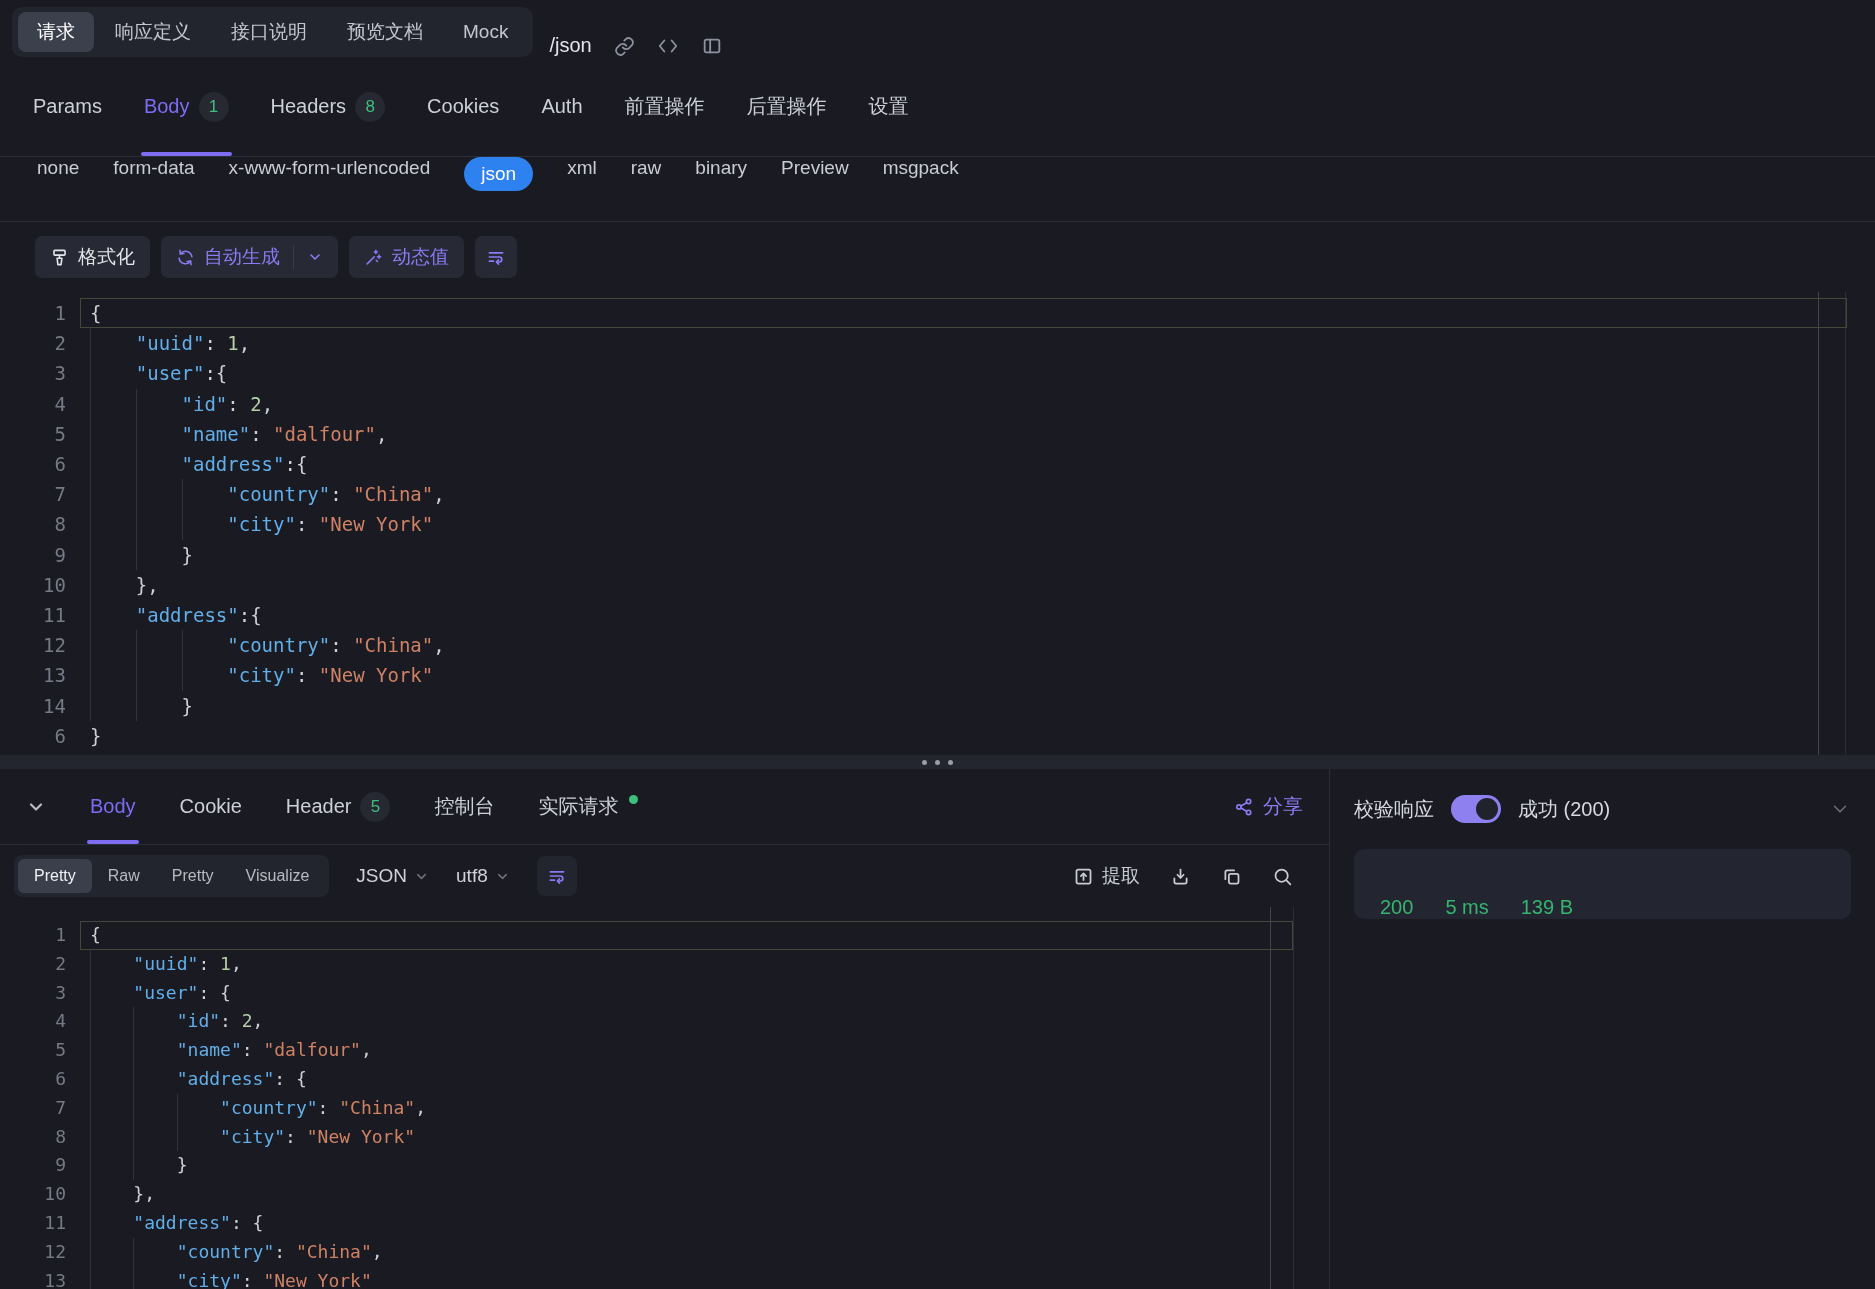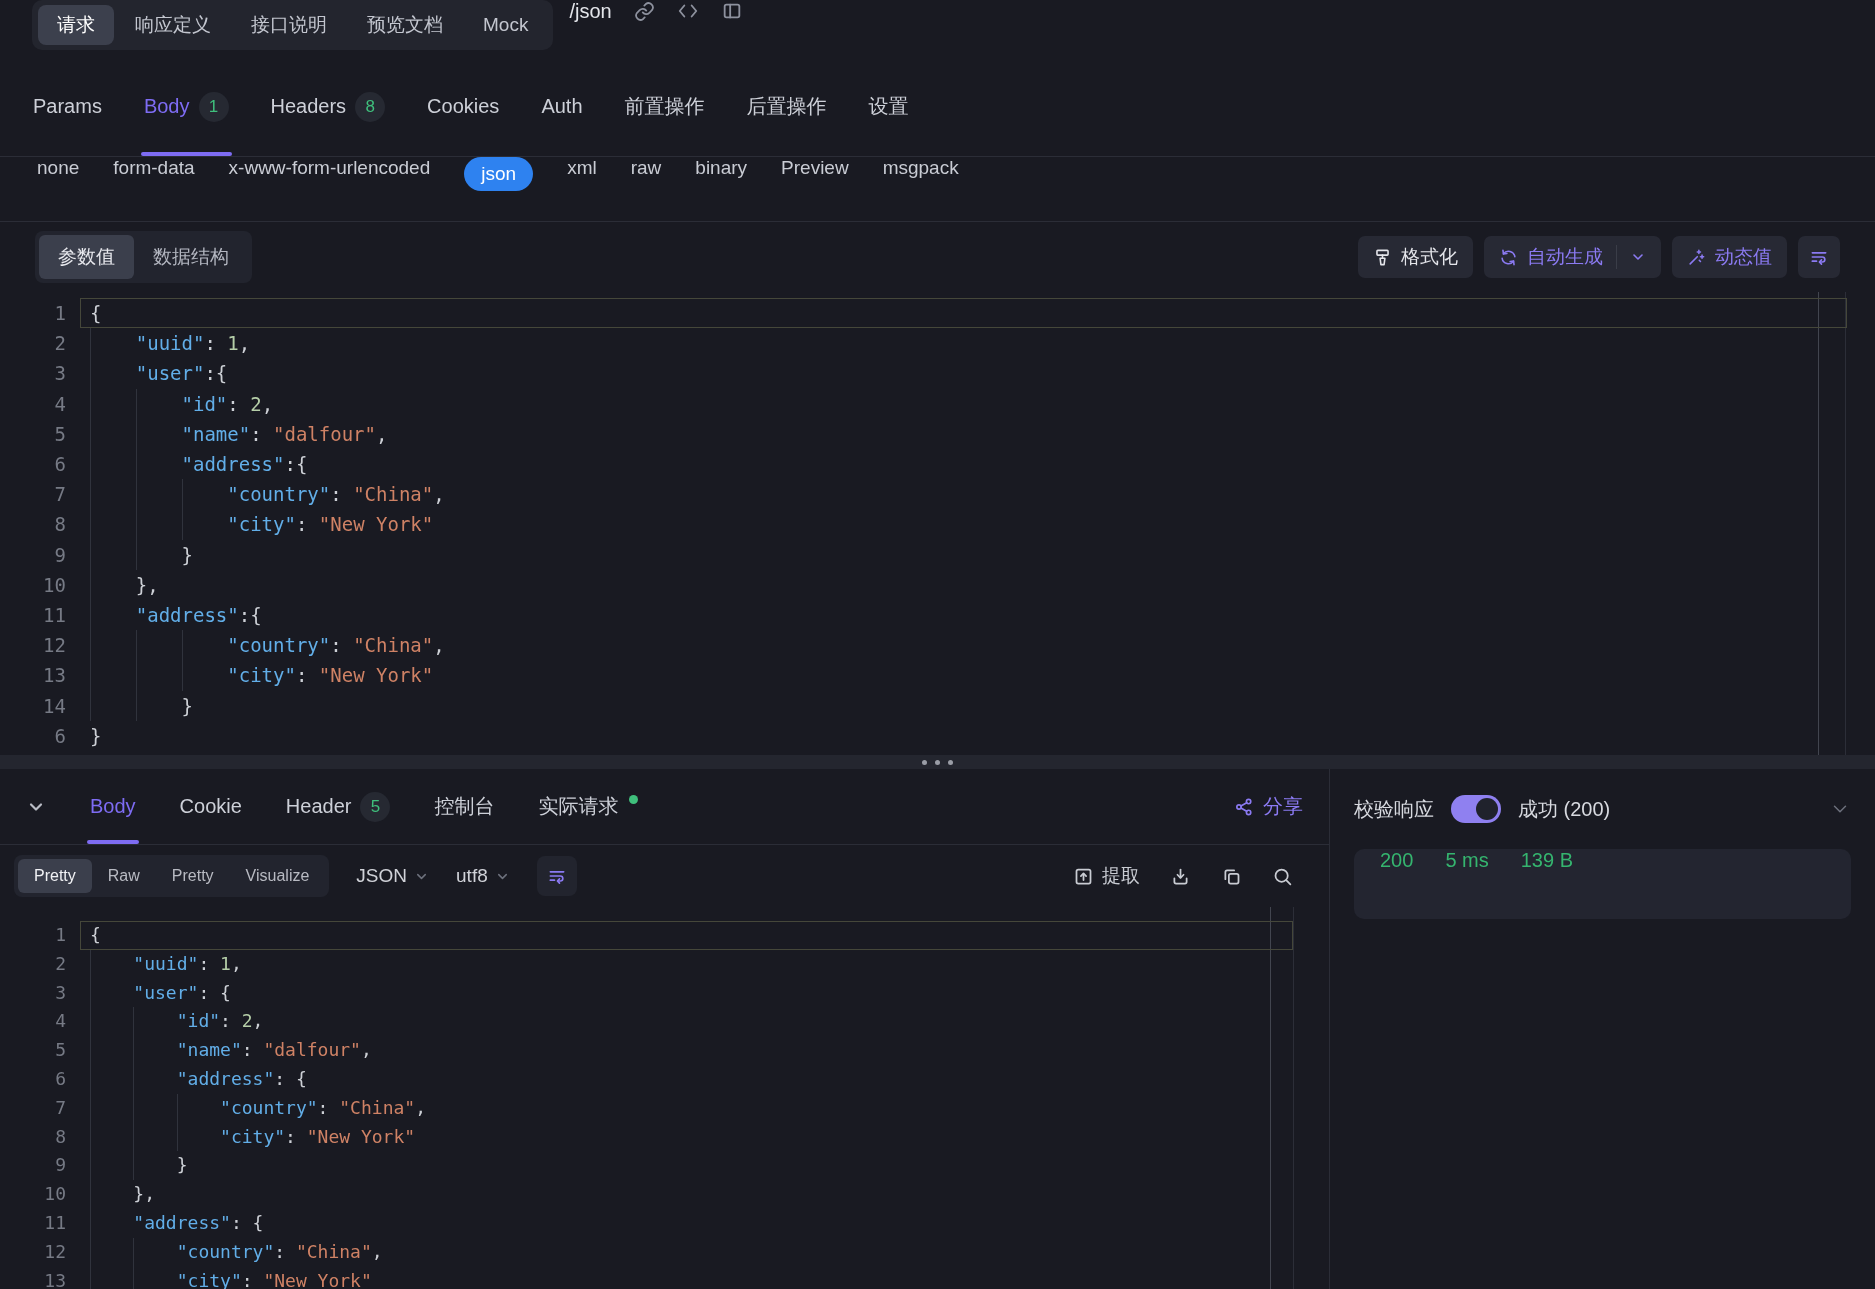--- a/index.html
+++ b/index.html
@@ -9,21 +9,21 @@
     --status-green:#35b56f; --key:#62aee8; --str:#cf8265; --num:#b5cea8;
     --punc:#cdd0d6; --gutter:#767a85; --active-line-border:#45473a;
     --guide:#30333d; --ruler:#42454f; --edge:#2c2e38;
   }
   *{margin:0;padding:0;box-sizing:border-box}
   html,body{width:1875px;height:1289px;overflow:hidden}
   body{background:var(--bg);color:var(--text);font-family:"Liberation Sans",sans-serif}
   .icon{flex:none;display:block}
 
   
-  .topbar{height:57px;display:flex;align-items:flex-start;padding-left:32px}
+  .topbar{height:57px;display:flex;align-items:flex-end;padding-left:12px}
   .topbar-group{display:flex;align-items:center;gap:2px;background:#23252e;border-radius:10px;padding:5px 6px}
   .topbar-tab{font-size:19px;color:var(--muted);padding:7px 19px;border-radius:8px;cursor:default;white-space:nowrap}
   .topbar-tab.active{background:#3c404d;color:#fff}
   .topbar-path{margin-left:16px;font-size:20px;color:#e3e5ea}
   .topbar-icons{display:flex;align-items:center;gap:22px;margin-left:22px;color:var(--dim)}
 
   
   .req-tabs{height:100px;display:flex;align-items:stretch;gap:42px;padding:0 33px;border-bottom:1px solid var(--border)}
   .tab{display:flex;align-items:center;gap:9px;font-size:20px;color:#cdd0d8;position:relative;white-space:nowrap}
   .tab.active{color:var(--accent)}
@@ -86,21 +86,21 @@
   .pretty-row .spacer{flex:1}
   .resp-actions{display:flex;align-items:center;gap:30px;color:#c9ccd3;padding-right:22px}
   .extract{display:flex;align-items:center;gap:8px;font-size:19px}
 
   
   .right-panel{flex:1;padding:0 24px}
   .validate-row{height:80px;display:flex;align-items:center;gap:17px;font-size:20px}
   .toggle{width:50px;height:28px;border-radius:14px;background:#8f80f0;position:relative;flex:none}
   .toggle .knob{position:absolute;right:3px;top:3px;width:22px;height:22px;border-radius:50%;background:#20222c}
   .validate-row .chev{margin-left:auto;color:#6d717d}
-  .status-card{height:70px;background:#232530;border-radius:10px;display:flex;align-items:flex-start;gap:32px;padding:0 26px;font-size:20px;color:var(--status-green)}
+  .status-card{height:70px;background:#232530;border-radius:10px;display:flex;align-items:flex-end;gap:32px;padding:0 26px;font-size:20px;color:var(--status-green)}
 </style>
 </head>
 <body>
 
 <header class="topbar">
   <div class="topbar-group">
     <span class="topbar-tab active">请求</span>
     <span class="topbar-tab">响应定义</span>
     <span class="topbar-tab">接口说明</span>
     <span class="topbar-tab">预览文档</span>
@@ -158,24 +158,20 @@
   <span class="body-type">x-www-form-urlencoded</span>
   <span class="body-type selected">json</span>
   <span class="body-type">xml</span>
   <span class="body-type">raw</span>
   <span class="body-type">binary</span>
   <span class="body-type">Preview</span>
   <span class="body-type">msgpack</span>
 </div>
 
 <div class="editor-toolbar">
-  <div class="mode-toggle">
-    <span class="mode-btn selected">参数值</span>
-    <span class="mode-btn">数据结构</span>
-  </div>
   <div class="tb-right">
     <div class="tb-btn">
       <svg class="icon" width="19" height="19" viewBox="0 0 24 24" fill="none" stroke="currentColor" stroke-width="2" stroke-linecap="round" stroke-linejoin="round">
           <rect x="5" y="3" width="14" height="6" rx="1"></rect>
           <path d="M12 9v4"></path>
           <path d="M9 13h6l-1 8h-4z"></path>
         </svg>
       <span>格式化</span>
     </div>
     <div class="tb-btn purple">

